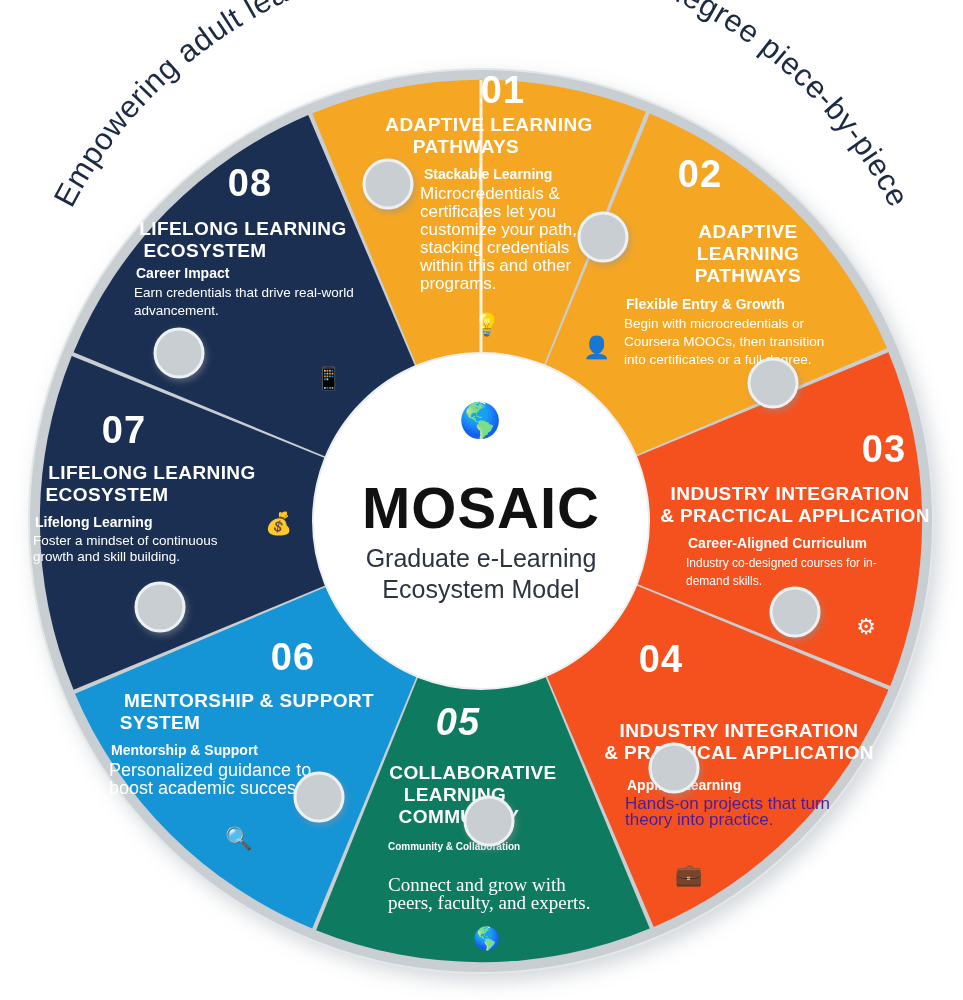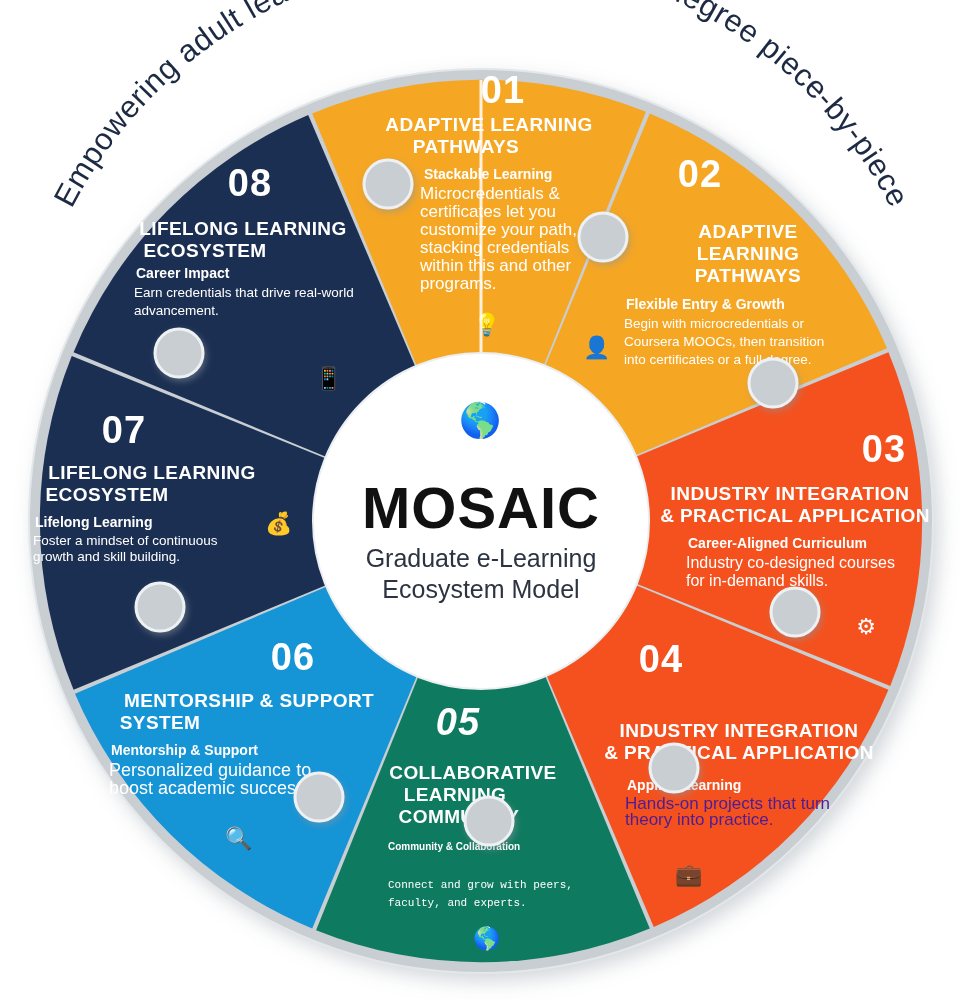--- a/index.html
+++ b/index.html
@@ -100,21 +100,21 @@
   </g>
 
   <g>
     <path d="M 481 521 L 481 80 A 441 441 0 0 1 790 206 Z" transform="rotate(67.5 481 521)" fill="#f4511e"></path>
     <circle cx="481" cy="521" r="168" fill="#ffffff"></circle>
     <text class="seg-num" x="884" y="462" text-anchor="middle" fill="#ffffff" font-size="38">03</text>
     <text class="seg-title" x="790" y="500" text-anchor="middle" fill="#ffffff" font-size="19">INDUSTRY INTEGRATION</text>
     <text class="seg-title" x="795" y="522" text-anchor="middle" fill="#ffffff" font-size="19">&amp; PRACTICAL APPLICATION</text>
     <text class="seg-sub" x="688" y="548" fill="#ffffff" font-size="14">Career-Aligned Curriculum</text>
     <foreignObject x="686" y="554" width="210" height="70">
-      <div xmlns="http://www.w3.org/1999/xhtml" class="seg-body" style="color:#ffffff;font-size:16px;line-height:18px;font-family:'Liberation Sans',sans-serif;">Industry co-designed courses for in-demand skills.</div>
+      <div xmlns="http://www.w3.org/1999/xhtml" class="seg-body" style="color:#ffffff;font-size:12px;line-height:18px;font-family:'Liberation Sans',sans-serif;">Industry co-designed courses for in-demand skills.</div>
     </foreignObject>
     <text class="icon-glyph" x="866" y="634" text-anchor="middle" fill="#ffffff">⚙</text>
   </g>
 
   <g>
     <path d="M 481 521 L 481 80 A 441 441 0 0 1 790 206 Z" transform="rotate(112.5 481 521)" fill="#f4511e"></path>
     <circle cx="481" cy="521" r="168" fill="#ffffff"></circle>
     <text class="seg-num" x="661" y="672" text-anchor="middle" fill="#ffffff" font-size="38">04</text>
     <text class="seg-title" x="739" y="737" text-anchor="middle" fill="#ffffff" font-size="19">INDUSTRY INTEGRATION</text>
     <text class="seg-title" x="739" y="759" text-anchor="middle" fill="#ffffff" font-size="19">&amp; PRACTICAL APPLICATION</text>
@@ -129,21 +129,21 @@
     <path d="M 481 521 L 481 80 A 441 441 0 0 1 790 206 Z" transform="rotate(157.5 481 521)" fill="#0e7a5f"></path>
     <circle cx="481" cy="521" r="168" fill="#ffffff"></circle>
     <text class="seg-num" x="458" y="735" text-anchor="middle" fill="#ffffff" font-size="38" font-style="italic">05</text>
     <text class="seg-title" x="473" y="779" text-anchor="middle" fill="#ffffff" font-size="19">COLLABORATIVE</text>
     <text class="seg-title" x="455" y="801" text-anchor="middle" fill="#ffffff" font-size="19">LEARNING</text>
     <text class="seg-title" x="459" y="823" text-anchor="middle" fill="#ffffff" font-size="19">COMMUNITY</text>
     <foreignObject x="388" y="838" width="200" height="44">
       <div xmlns="http://www.w3.org/1999/xhtml" class="seg-sub" style="color:#ffffff;font-size:10px;line-height:18px;font-family:'Liberation Sans',sans-serif;font-weight:700;">Community &amp; Collaboration</div>
     </foreignObject>
     <foreignObject x="388" y="876" width="215" height="60">
-      <div xmlns="http://www.w3.org/1999/xhtml" class="seg-body" style="color:#ffffff;font-size:11px;line-height:18px;font-family:Liberation Mono, monospace;">Connect and grow with peers, faculty, and experts.</div>
+      <div xmlns="http://www.w3.org/1999/xhtml" class="seg-body" style="color:#ffffff;font-size:19px;line-height:18px;font-family:Liberation Serif, serif;">Connect and grow with peers, faculty, and experts.</div>
     </foreignObject>
     <text class="icon-glyph" x="487" y="946" text-anchor="middle" fill="#ffffff">🌎</text>
   </g>
 
   <g>
     <path d="M 481 521 L 481 80 A 441 441 0 0 1 790 206 Z" transform="rotate(202.5 481 521)" fill="#1594d6"></path>
     <circle cx="481" cy="521" r="168" fill="#ffffff"></circle>
     <text class="seg-num" x="293" y="670" text-anchor="middle" fill="#ffffff" font-size="38">06</text>
     <text class="seg-title" x="249" y="707" text-anchor="middle" fill="#ffffff" font-size="19">MENTORSHIP &amp; SUPPORT</text>
     <text class="seg-title" x="160" y="729" text-anchor="middle" fill="#ffffff" font-size="19">SYSTEM</text>

